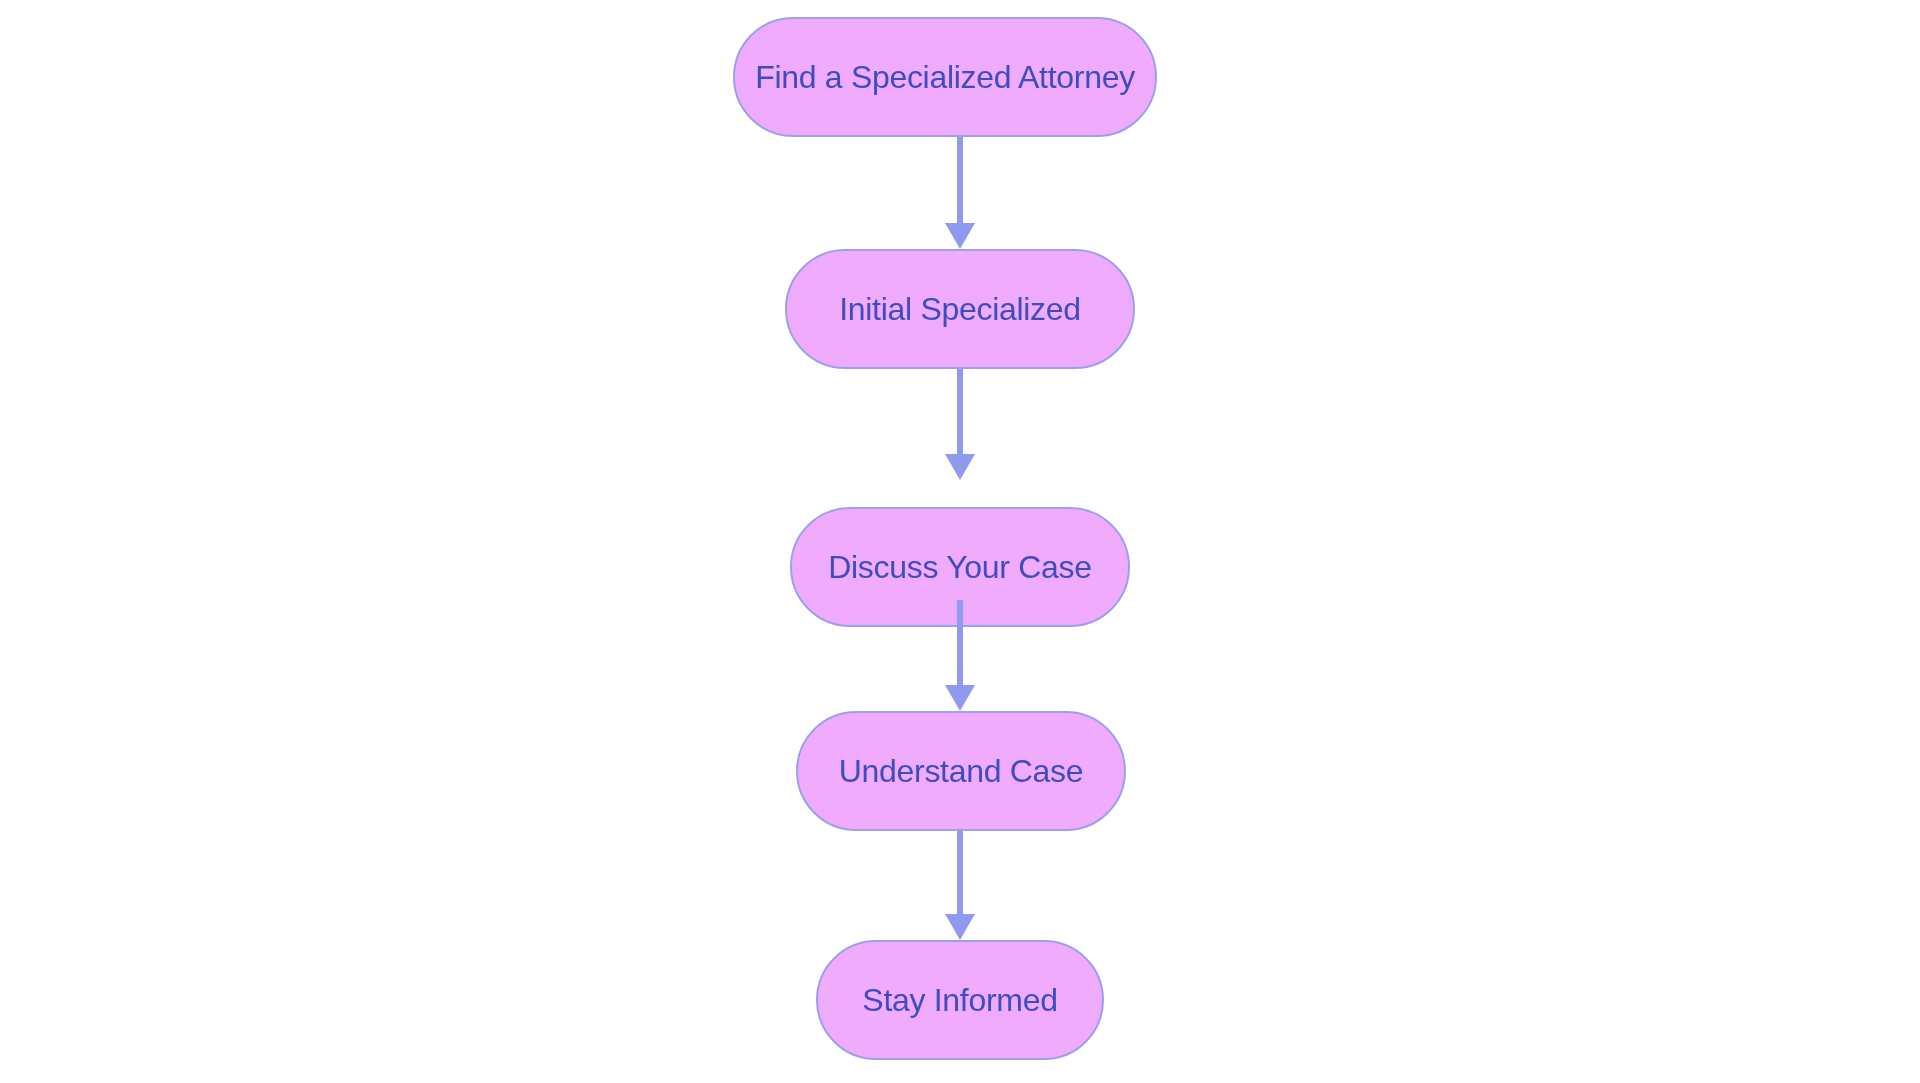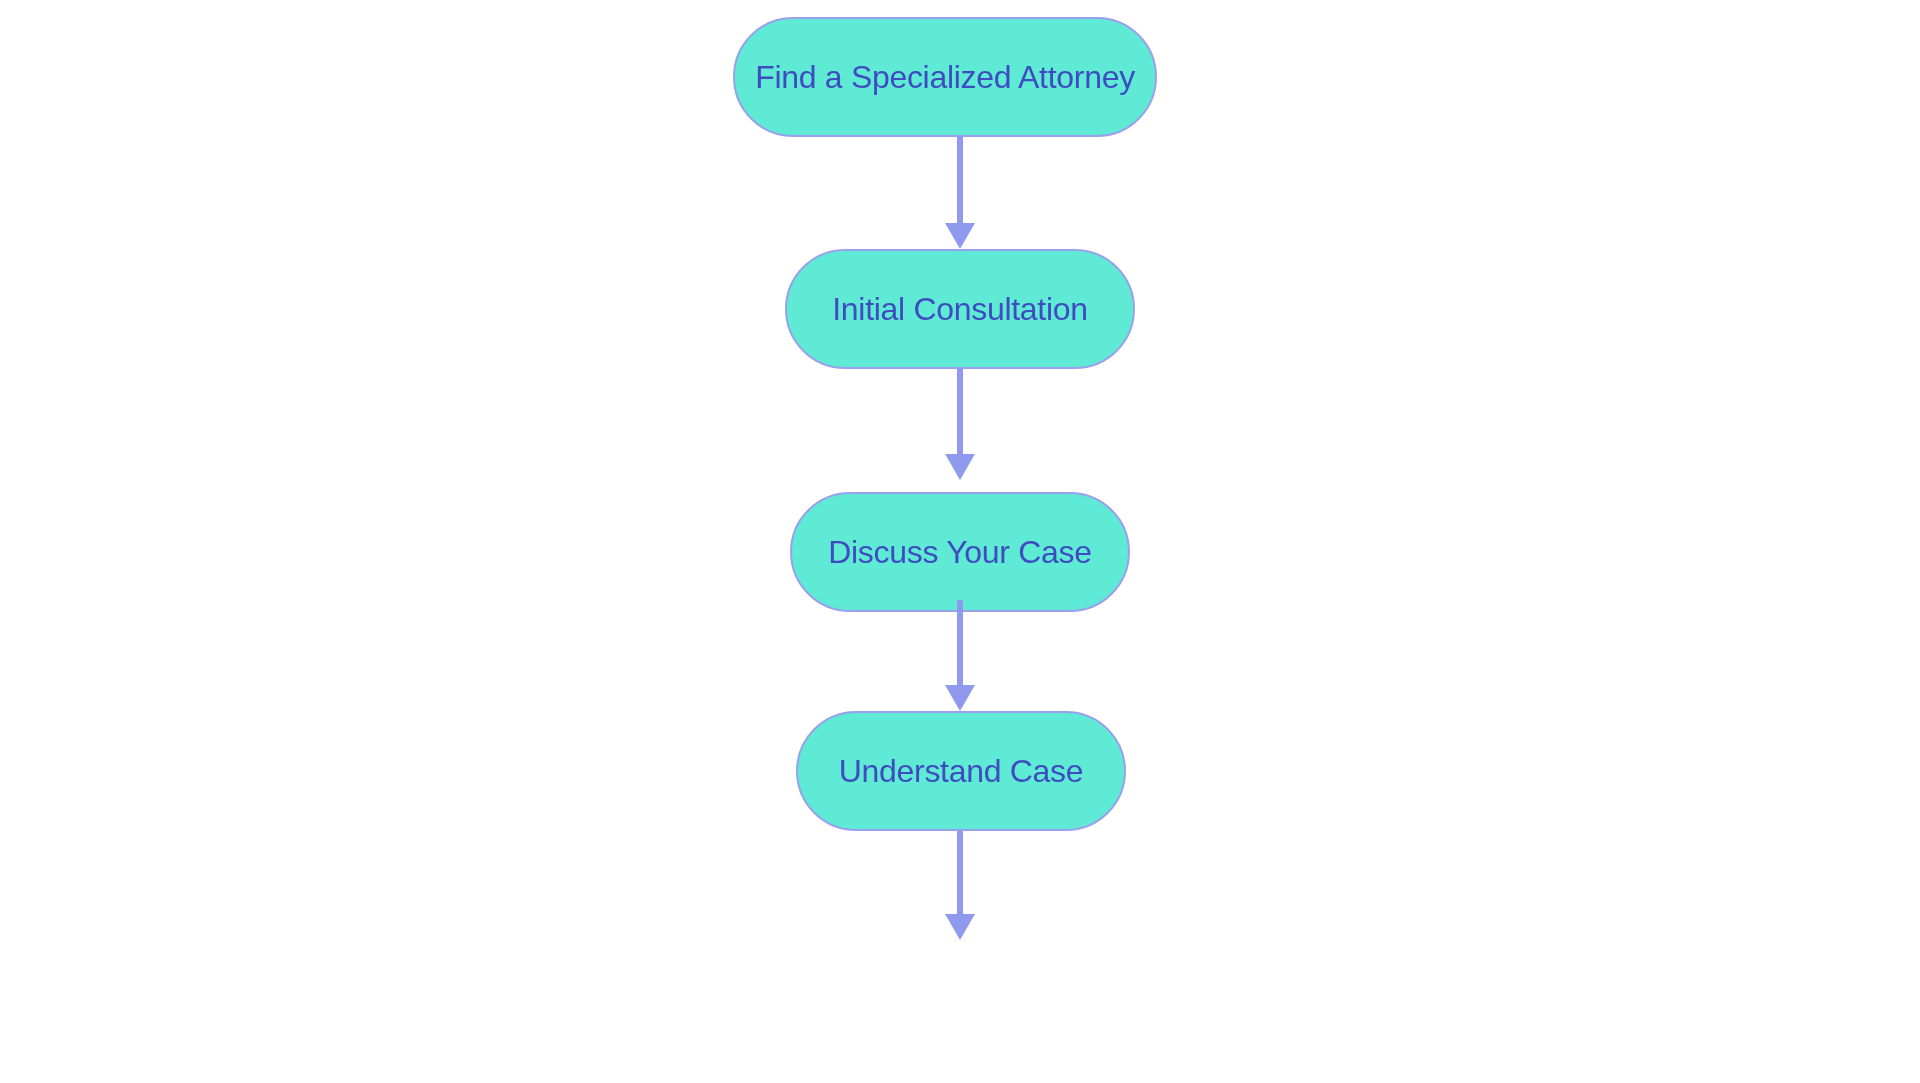--- a/index.html
+++ b/index.html
@@ -12,34 +12,34 @@
     width: 1920px;
     height: 1083px;
     background: #ffffff;
     overflow: hidden;
     font-family: "Liberation Sans", sans-serif;
   }
   .flow-node {
     position: absolute;
     height: 120px;
     box-sizing: border-box;
-    background: #5eead4;
+    background: #f0abfc;
     border: 2.5px solid #99a1ec;
     border-radius: 61px;
     display: flex;
     align-items: center;
     justify-content: center;
     color: #3f4cc0;
     font-size: 32px;
     letter-spacing: -0.3px;
     white-space: nowrap;
   }
   .node-1 { left: 733px; top: 17px;  width: 424px; }
   .node-2 { left: 785px; top: 249px; width: 350px; }
-  .node-3 { left: 790px; top: 492px; width: 340px; }
+  .node-3 { left: 790px; top: 507px; width: 340px; }
   .node-4 { left: 796px; top: 711px; width: 330px; }
   .node-5 { left: 816px; top: 940px; width: 288px; }
 
   .connector {
     position: absolute;
     left: 945px;
     width: 30px;
     display: flex;
     flex-direction: column;
     align-items: center;
@@ -69,21 +69,21 @@
   <div class="flow-node node-1">
     <span>Find a Specialized Attorney</span>
   </div>
 
   <div class="connector conn-1">
     <div class="line"></div>
     <div class="head"></div>
   </div>
 
   <div class="flow-node node-2">
-    <span>Initial Consultation</span>
+    <span>Initial Specialized</span>
   </div>
 
   <div class="connector conn-2">
     <div class="line"></div>
     <div class="head"></div>
   </div>
 
   <div class="flow-node node-3">
     <span>Discuss Your Case</span>
   </div>
@@ -95,14 +95,17 @@
 
   <div class="flow-node node-4">
     <span>Understand Case</span>
   </div>
 
   <div class="connector conn-4">
     <div class="line"></div>
     <div class="head"></div>
   </div>
 
+  <div class="flow-node node-5">
+    <span>Stay Informed</span>
+  </div>
 
 </div>
 
 </body></html>

